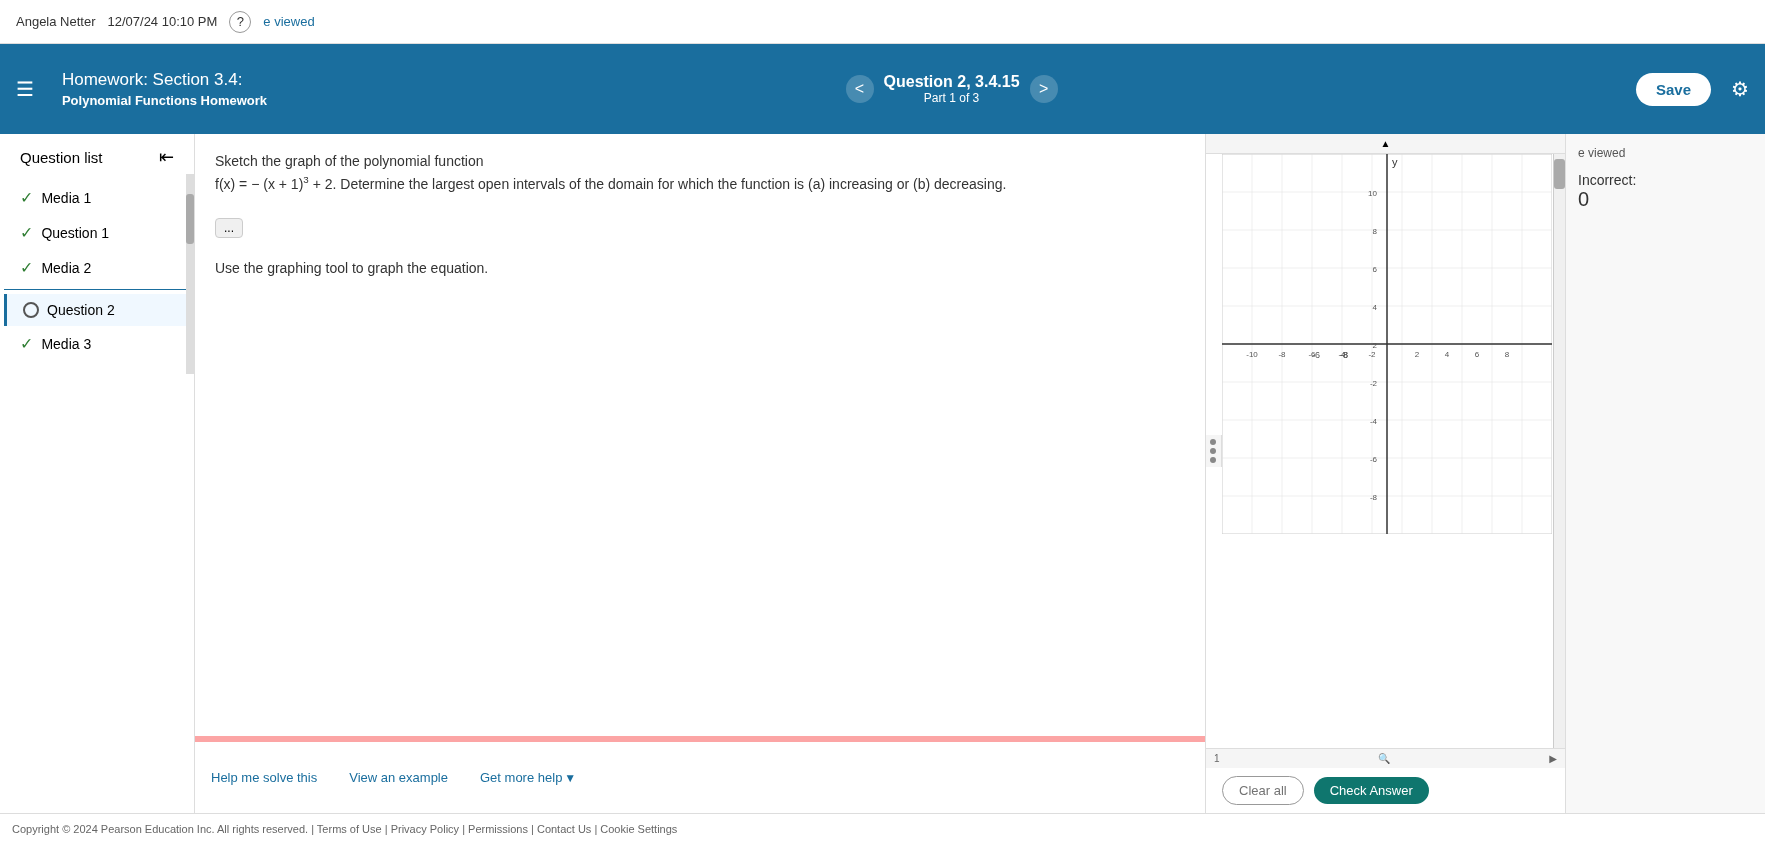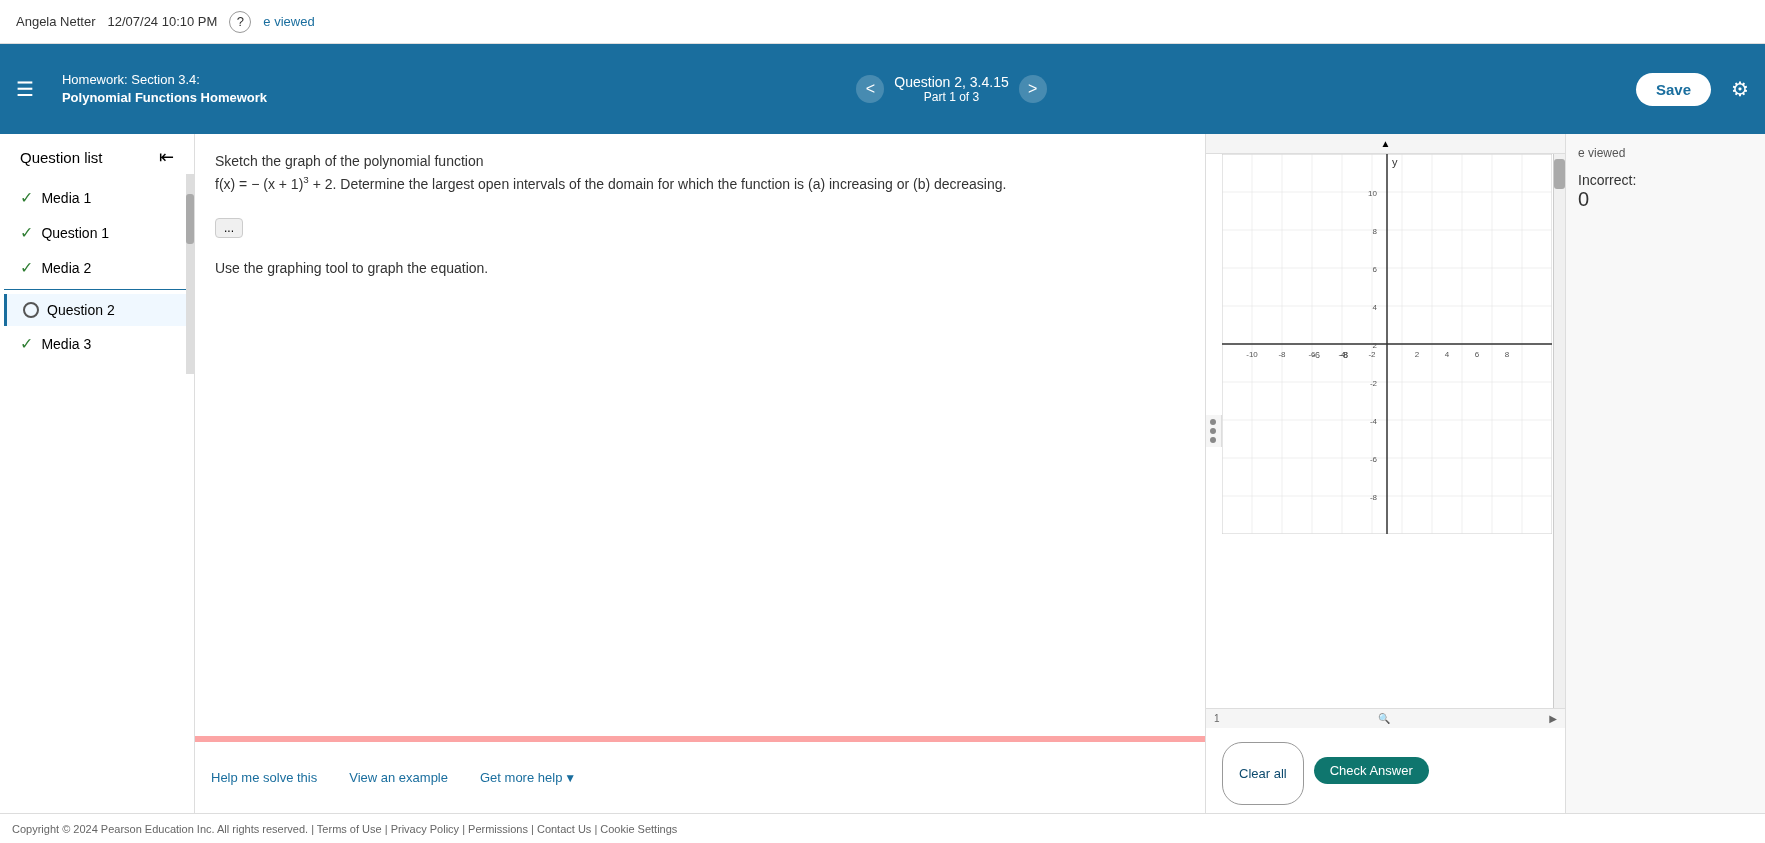--- a/index.html
+++ b/index.html
@@ -22,21 +22,21 @@
       display: flex;
       align-items: center;
       padding: 8px 16px;
       height: 90px;
       gap: 20px;
     }
     .hw-menu-icon { font-size: 20px; cursor: pointer; margin-right: 8px; }
     .hw-title { font-size: 14px; line-height: 1.4; }
     .hw-nav { display: flex; align-items: center; gap: 10px; flex: 1; justify-content: center; }
     .hw-nav-center { text-align: center; }
-    .hw-nav-center .question-label { font-size: 14px; font-weight: normal; }
+    .hw-nav-center .question-label { font-size: 16px; font-weight: bold; }
     .hw-nav-center .part-label { font-size: 12px; }
     .nav-arrow { background: rgba(255,255,255,0.2); border: none; color: white; width: 28px; height: 28px; border-radius: 50%; cursor: pointer; font-size: 16px; display: flex; align-items: center; justify-content: center; }
     .hw-score { font-size: 13px; line-height: 1.6; }
     .hw-score .points-row { display: flex; align-items: center; gap: 6px; }
     .hw-score .circle-icon { width: 14px; height: 14px; border: 2px solid white; border-radius: 50%; display: inline-block; }
     .save-btn { background: white; color: #1a6e9e; border: none; border-radius: 20px; padding: 8px 20px; font-size: 15px; font-weight: bold; cursor: pointer; }
     .gear-icon { font-size: 20px; cursor: pointer; }
 
     .main-content { display: flex; height: calc(843px - 44px - 90px - 30px); }
 
@@ -118,25 +118,24 @@
       background: white;
       border-top: 6px solid #fca5a5;
     }
     .action-link { color: #1a6e9e; font-size: 13px; cursor: pointer; text-decoration: none; }
     .get-more-help { display: flex; align-items: center; gap: 2px; }
 
     .clear-all-btn {
       background: white;
       border: 1px solid #999;
       border-radius: 20px;
-      padding: 23px 16px;
+      padding: 6px 16px;
       font-size: 13px;
       cursor: pointer;
-      color: #0c4a6e;
-      margin-top: 6px;
+      color: #737373;
     }
     .check-answer-btn {
       background: #0f766e;
       border: none;
       border-radius: 20px;
       padding: 6px 16px;
       font-size: 13px;
       cursor: pointer;
       color: white;
       text-align: right;
@@ -152,21 +151,21 @@
     <span>Angela Netter</span>
     <span>12/07/24 10:10 PM</span>
     <span style="cursor:pointer; border:1px solid #999; border-radius:50%; width:22px; height:22px; display:inline-flex; align-items:center; justify-content:center; font-size:13px;">?</span>
     <span style="color:#1a6e9e; font-size:13px;">e viewed</span>
   </div>
 </div>
 
 <div class="homework-header">
   <span class="hw-menu-icon">☰</span>
   <div class="hw-title">
-    <div style="font-size:13px;">Homework: Section 3.4:</div>
+    <div style="font-size:17px;">Homework: Section 3.4:</div>
     <div style="font-size:13px; font-weight:bold;">Polynomial Functions Homework</div>
   </div>
   <div class="hw-nav">
     <button class="nav-arrow">&lt;</button>
     <div class="hw-nav-center">
       <div class="question-label">Question 2, 3.4.15</div>
       <div class="part-label">Part 1 of 3</div>
     </div>
     <button class="nav-arrow">&gt;</button>
   </div>

